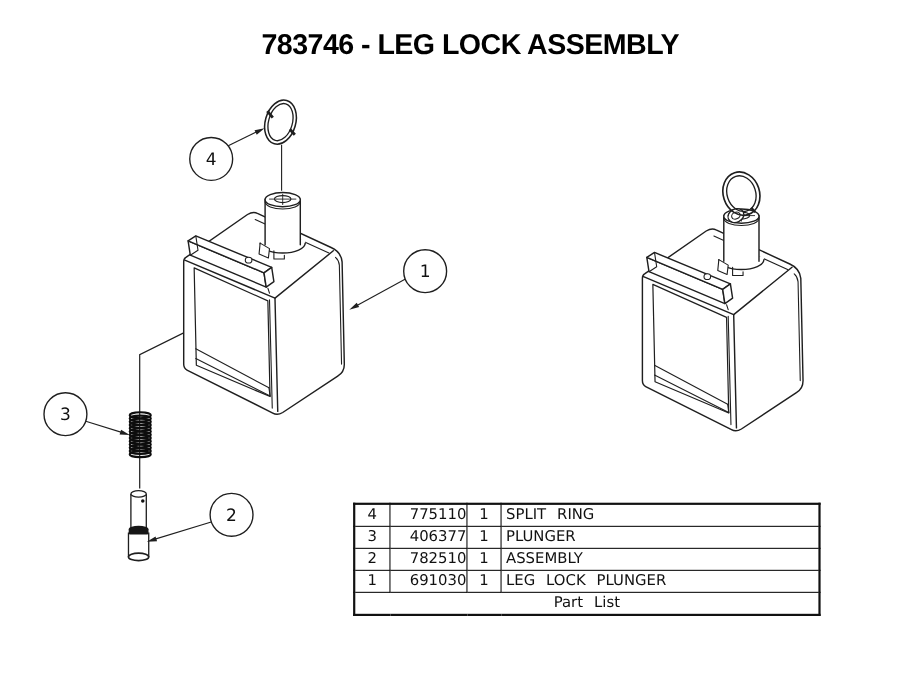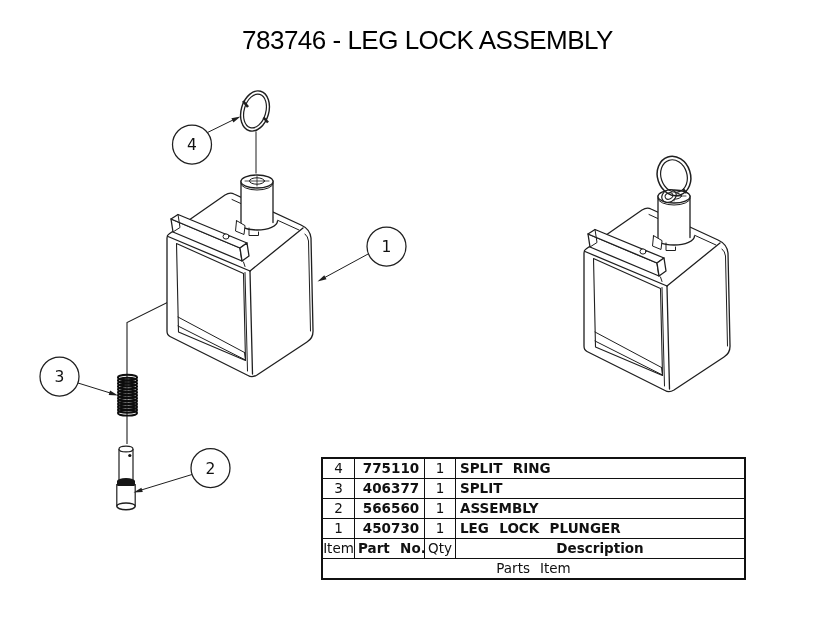--- a/index.html
+++ b/index.html
@@ -1,40 +1,40 @@
 <!DOCTYPE html>
 <html><head>
 <meta charset="utf-8">
 <style>
   html,body{margin:0;padding:0;background:#ffffff;}
   body{width:815px;height:634px;position:relative;overflow:hidden;
        font-family:"DejaVu Sans",sans-serif;color:#111;}
   .page-title{
     position:absolute;left:40px;top:27px;width:775px;
     text-align:center;font-family:"Liberation Sans",sans-serif;
-    font-weight:normal;font-size:26px;letter-spacing:-0.5px;color:#000;
+    font-weight:bold;font-size:26px;letter-spacing:-0.5px;color:#000;
     line-height:1;
   }
   svg{position:absolute;left:0;top:0;}
   .parts-table{
     position:absolute;left:321px;top:457px;width:415px;
     border-collapse:collapse;table-layout:fixed;
     border:2px solid #111;
   }
   .parts-table td{
     border:1px solid #111;height:19px;padding:0;
     font-size:13.5px;line-height:19px;vertical-align:middle;
     word-spacing:0.42em;white-space:nowrap;overflow:hidden;color:#111;
   }
   .col-item{width:31px;}
   .col-part{width:66px;}
   .col-qty{width:30px;}
-  .col-desc{width:284px;font-weight:bold;}
+  .col-desc{width:284px;}
   td.c{text-align:center;}
-  td.l{text-align:center;padding-left:3px;font-weight:bold;}
+  td.l{text-align:right;padding-left:3px;}
   td.desc{padding-left:4px;}
 </style>
 </head>
 <body>
 
 <div class="page-title">783746 - LEG LOCK ASSEMBLY</div>
 
 <svg width="815" height="634" viewBox="0 0 815 634">
   <defs>
 
@@ -178,37 +178,31 @@
     <tr>
       <td class="col-item c">4</td>
       <td class="col-part l">775110</td>
       <td class="col-qty c">1</td>
       <td class="col-desc desc">SPLIT RING</td>
     </tr>
     <tr>
       <td class="col-item c">3</td>
       <td class="col-part l">406377</td>
       <td class="col-qty c">1</td>
-      <td class="col-desc desc">SPLIT</td>
+      <td class="col-desc desc">PLUNGER</td>
     </tr>
     <tr>
       <td class="col-item c">2</td>
-      <td class="col-part l">566560</td>
+      <td class="col-part l">782510</td>
       <td class="col-qty c">1</td>
       <td class="col-desc desc">ASSEMBLY</td>
     </tr>
     <tr>
       <td class="col-item c">1</td>
-      <td class="col-part l">450730</td>
+      <td class="col-part l">691030</td>
       <td class="col-qty c">1</td>
       <td class="col-desc desc">LEG LOCK PLUNGER</td>
     </tr>
     <tr>
-      <td class="col-item c">Item</td>
-      <td class="col-part l">Part No.</td>
-      <td class="col-qty c">Qty</td>
-      <td class="col-desc c">Description</td>
-    </tr>
-    <tr>
-      <td colspan="4" class="c">Parts Item</td>
+      <td colspan="4" class="c">Part List</td>
     </tr>
   </tbody>
 </table>
 
 </body></html>

